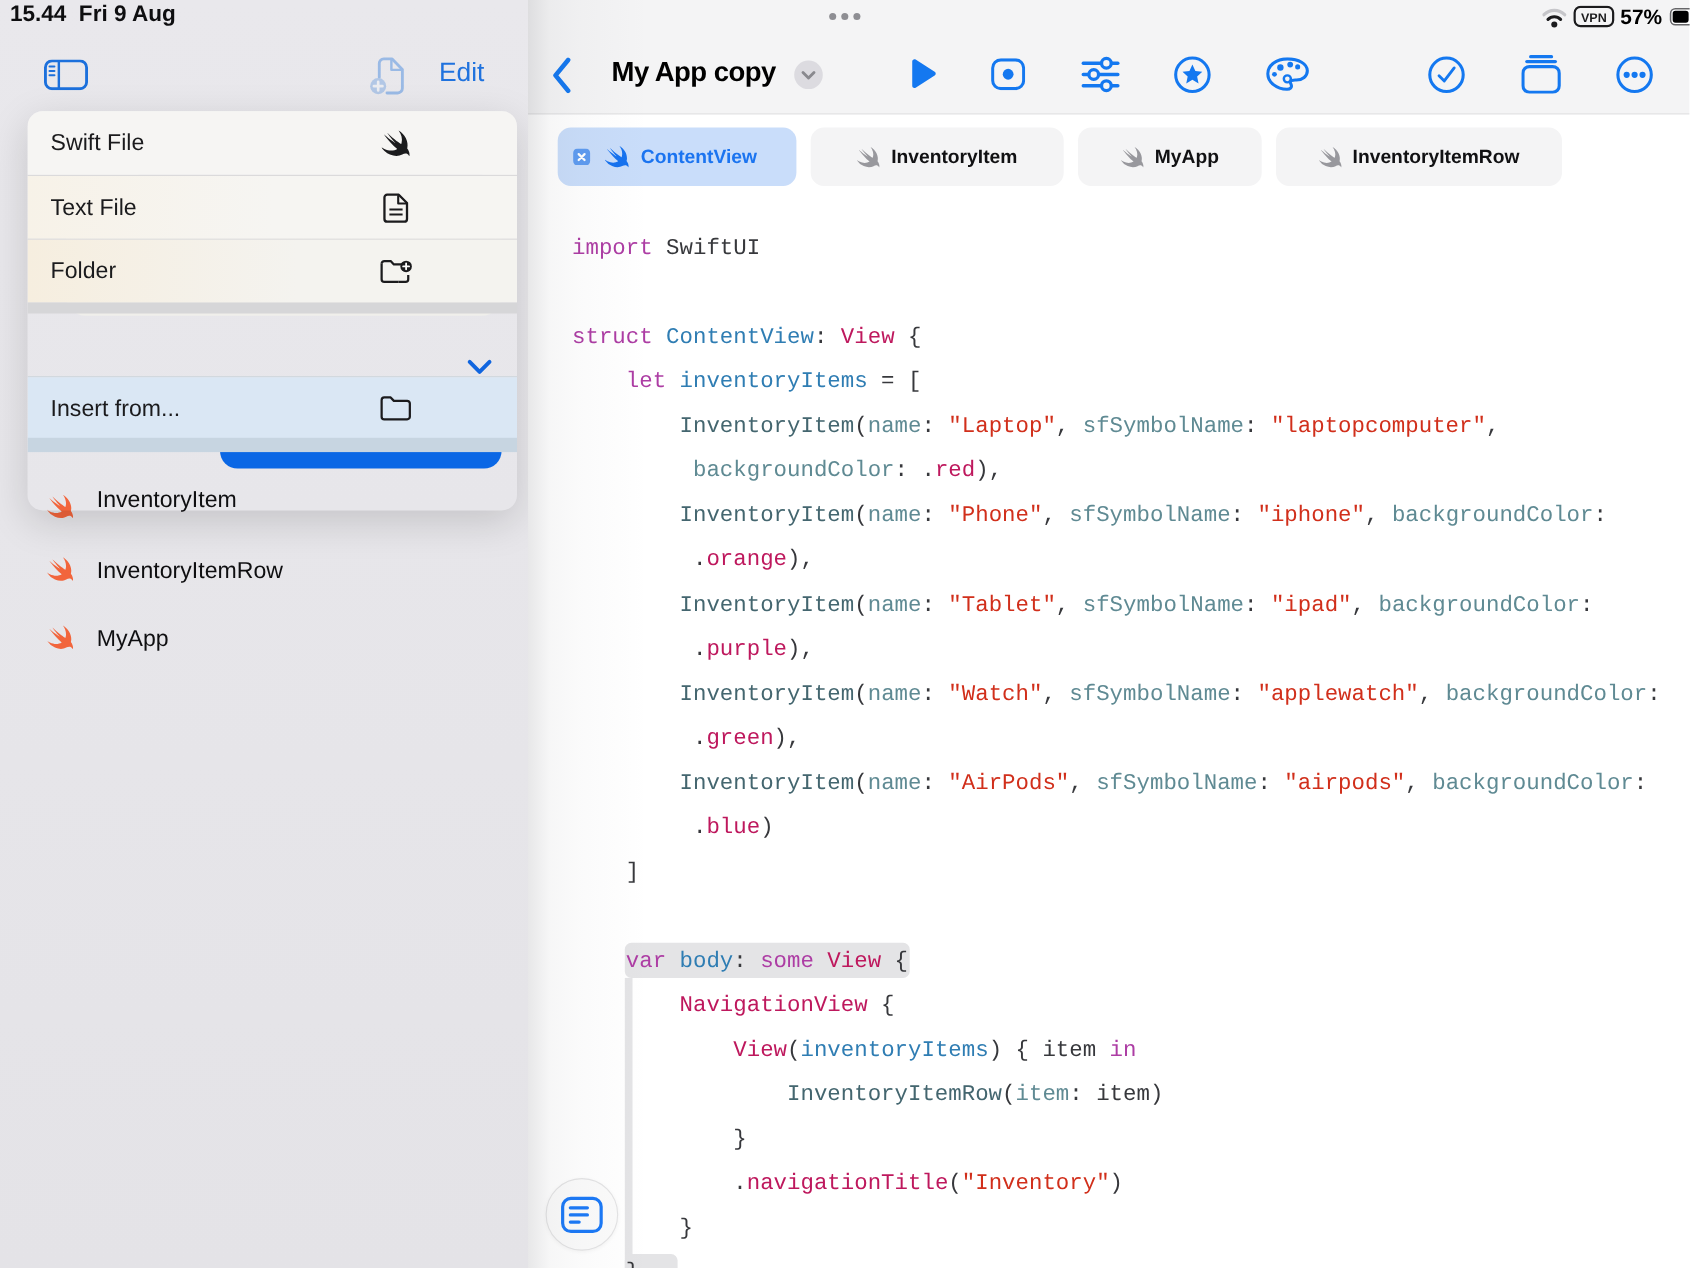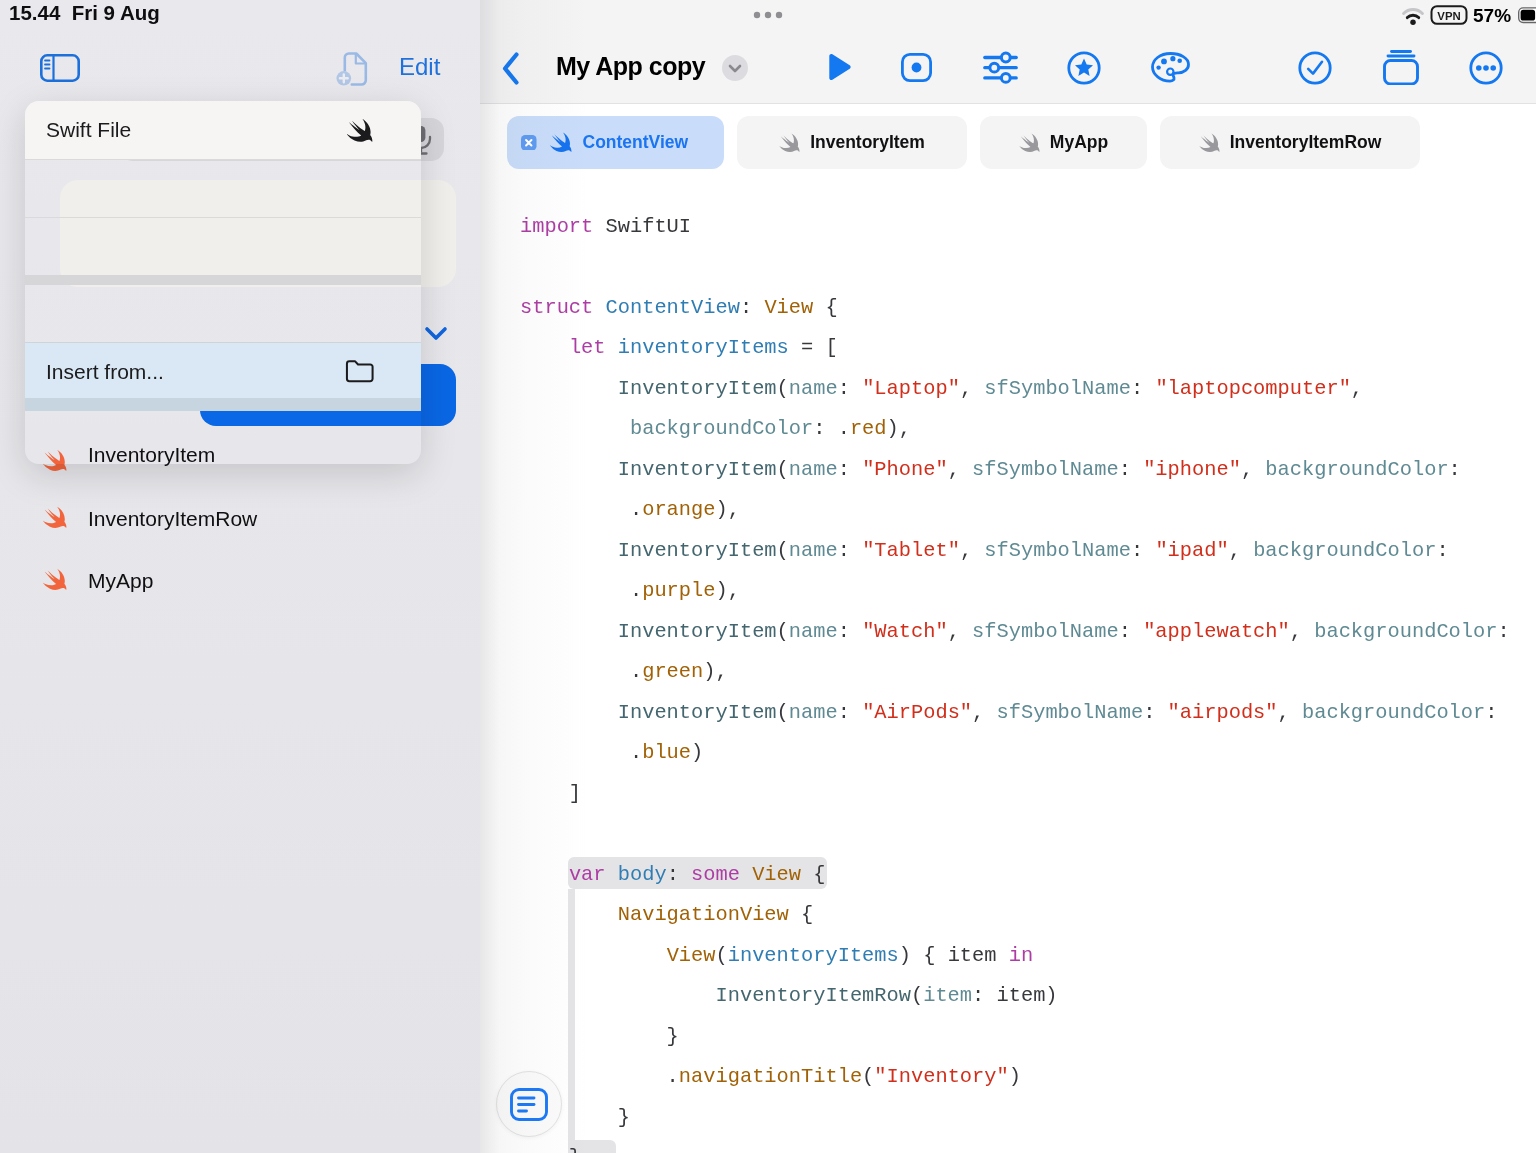--- a/index.html
+++ b/index.html
@@ -10,21 +10,21 @@
   #editor { position:absolute; left:480px; top:0; width:1056px; height:1153px; background:#fff; }
   #toolbar { position:absolute; left:0; top:0; width:1056px; height:104px; background:#F4F4F5; border-bottom:1px solid #E2E2E3; }
   #edge-shade { position:absolute; left:0; top:0; width:110px; height:1153px; background:linear-gradient(to right, rgba(60,60,68,0.12) 0px, rgba(60,60,68,0.045) 20px, rgba(60,60,68,0.022) 45px, rgba(60,60,68,0) 110px); pointer-events:none; z-index:40; }
   
   #code { position:absolute; left:40px; top:206.7px; font-family:"Liberation Mono", monospace; font-size:20.38px; line-height:40.5px; white-space:pre; color:#37383C; z-index:2; }
   .kw { color:#AD3DA4; }
   .str { color:#D12F1B; }
   .decl { color:#2F7DB3; }
   .typ { color:#44666F; }
   .par { color:#5F8A93; }
-  .pur { color:#a16207; }
+  .pur { color:#be185d; }
   
   .tab { position:absolute; top:116px; height:53px; border-radius:12px; background:#F4F4F5; display:flex; align-items:center; justify-content:center; font-size:17.5px; font-weight:bold; color:#111113; gap:9px; }
   
   #sidebar { position:absolute; left:0; top:0; width:480px; height:1153px; background:linear-gradient(#E9E8EC, #E4E3E7); overflow:hidden; }
   .menu-item { position:absolute; left:0; width:100%; height:57px; display:flex; align-items:center; }
   .menu-item .lbl { position:absolute; left:21px; font-size:21px; color:#1b1b1d; }
   .menu-item .ic { position:absolute; left:320px; top:50%; transform:translateY(-50%); width:30px; height:30px; display:flex; align-items:center; justify-content:center; }
 </style>
 </head>
 <body>
@@ -266,31 +266,54 @@
   <div class="abs" style="left:43px; top:506px;"><svg width="25" height="23" viewBox="2.8 3 18.9 17.5" fill="#F2653C">
         <use href="#swiftbird"></use>
       </svg></div>
   <div class="abs" style="left:88px; top:507px; font-size:21px; color:#0F0F11;">InventoryItemRow</div>
 
   <div class="abs" style="left:43px; top:568px;"><svg width="25" height="23" viewBox="2.8 3 18.9 17.5" fill="#F2653C">
         <use href="#swiftbird"></use>
       </svg></div>
   <div class="abs" style="left:88px; top:569px; font-size:21px; color:#0F0F11;">MyApp</div>
 
-  <div class="abs" id="menu" style="left:25px; top:101px; width:396px; height:363px; border-radius:14px; overflow:hidden; box-shadow:0 10px 36px rgba(0,0,0,0.15); z-index:20;">
+  <div class="abs" id="menu" style="left:25px; top:101px; width:445px; height:363px; border-radius:14px; overflow:hidden; box-shadow:0 10px 36px rgba(0,0,0,0.15); z-index:20;">
     <div class="menu-item" style="top:0; height:58px; background:#F6F5F3;">
       <span class="lbl">Swift File</span>
       <span class="ic">
           <svg width="27" height="25" viewBox="2.8 3 18.9 17.5" fill="#1b1b1d">
             <use href="#swiftbird"></use>
           </svg>
         </span>
     </div>
     <div class="abs" style="top:58px; left:0; width:100%; height:1px; background:#DBDADB;"></div>
+    <div class="menu-item" style="top:59px; height:57px; background:linear-gradient(to right,#F7F2E8,#F6F5F2 50%);">
+      <span class="lbl">Text File</span>
+      <span class="ic">
+          <svg width="26" height="28" viewBox="0 0 26 28">
+        <path d="M5 2 H15.5 L23 9.5 V24 A2.5 2.5 0 0 1 20.5 26.5 H5 A2.5 2.5 0 0 1 2.5 24 V4.5 A2.5 2.5 0 0 1 5 2 Z" fill="none" stroke="#1b1b1d" stroke-width="2.1" stroke-linejoin="round"></path>
+        <path d="M15 2.5 V10 H22.7" fill="none" stroke="#1b1b1d" stroke-width="1.9" stroke-linejoin="round"></path>
+        <line x1="7" y1="15.5" x2="19" y2="15.5" stroke="#1b1b1d" stroke-width="1.9"></line>
+        <line x1="7" y1="20" x2="19" y2="20" stroke="#1b1b1d" stroke-width="1.9"></line>
+      </svg>
+        </span>
+    </div>
     <div class="abs" style="top:116px; left:0; width:100%; height:1px; background:#DBDADB;"></div>
+    <div class="menu-item" style="top:117px; height:57px; background:linear-gradient(to right,#F6EEDF,#F4F3EF 55%);">
+      <span class="lbl">Folder</span>
+      <span class="ic">
+          <svg width="31" height="26" viewBox="0 0 31 26">
+        <path d="M2 5.5 A2.5 2.5 0 0 1 4.5 3 H10.5 L13.5 6.2 H24.5 A2.5 2.5 0 0 1 27 8.7 V10.5" fill="none" stroke="#1b1b1d" stroke-width="2.1" stroke-linejoin="round"></path>
+        <path d="M2 5.5 V20 A2.5 2.5 0 0 0 4.5 22.5 H18" fill="none" stroke="#1b1b1d" stroke-width="2.1" stroke-linejoin="round"></path>
+        <path d="M27 16 V20 A2.5 2.5 0 0 1 24.5 22.5 H18" fill="none" stroke="#1b1b1d" stroke-width="2.1"></path>
+        <circle cx="25" cy="8" r="5.4" fill="#1b1b1d"></circle>
+        <path d="M25 5.2 V10.8 M22.2 8 H27.8" stroke="#fff" stroke-width="1.7" stroke-linecap="round"></path>
+      </svg>
+        </span>
+    </div>
     <div class="abs" style="top:174px; left:0; width:100%; height:10px; background:#D6D6D8;"></div>
     <div class="abs" style="top:241px; left:0; width:100%; height:1px; background:#CDD5DB;"></div>
     <div class="menu-item" style="top:242px; height:57px; background:#DAE7F4;">
       <span class="lbl">Insert from...</span>
       <span class="ic">
           <svg width="31" height="25" viewBox="0 0 31 25">
         <path d="M2 4.5 A2.5 2.5 0 0 1 4.5 2 H10.5 L13.5 5.2 H26 A2.5 2.5 0 0 1 28.5 7.7 V20 A2.5 2.5 0 0 1 26 22.5 H4.5 A2.5 2.5 0 0 1 2 20 Z" fill="none" stroke="#1b1b1d" stroke-width="2.1" stroke-linejoin="round"></path>
       </svg>
         </span>
     </div>

